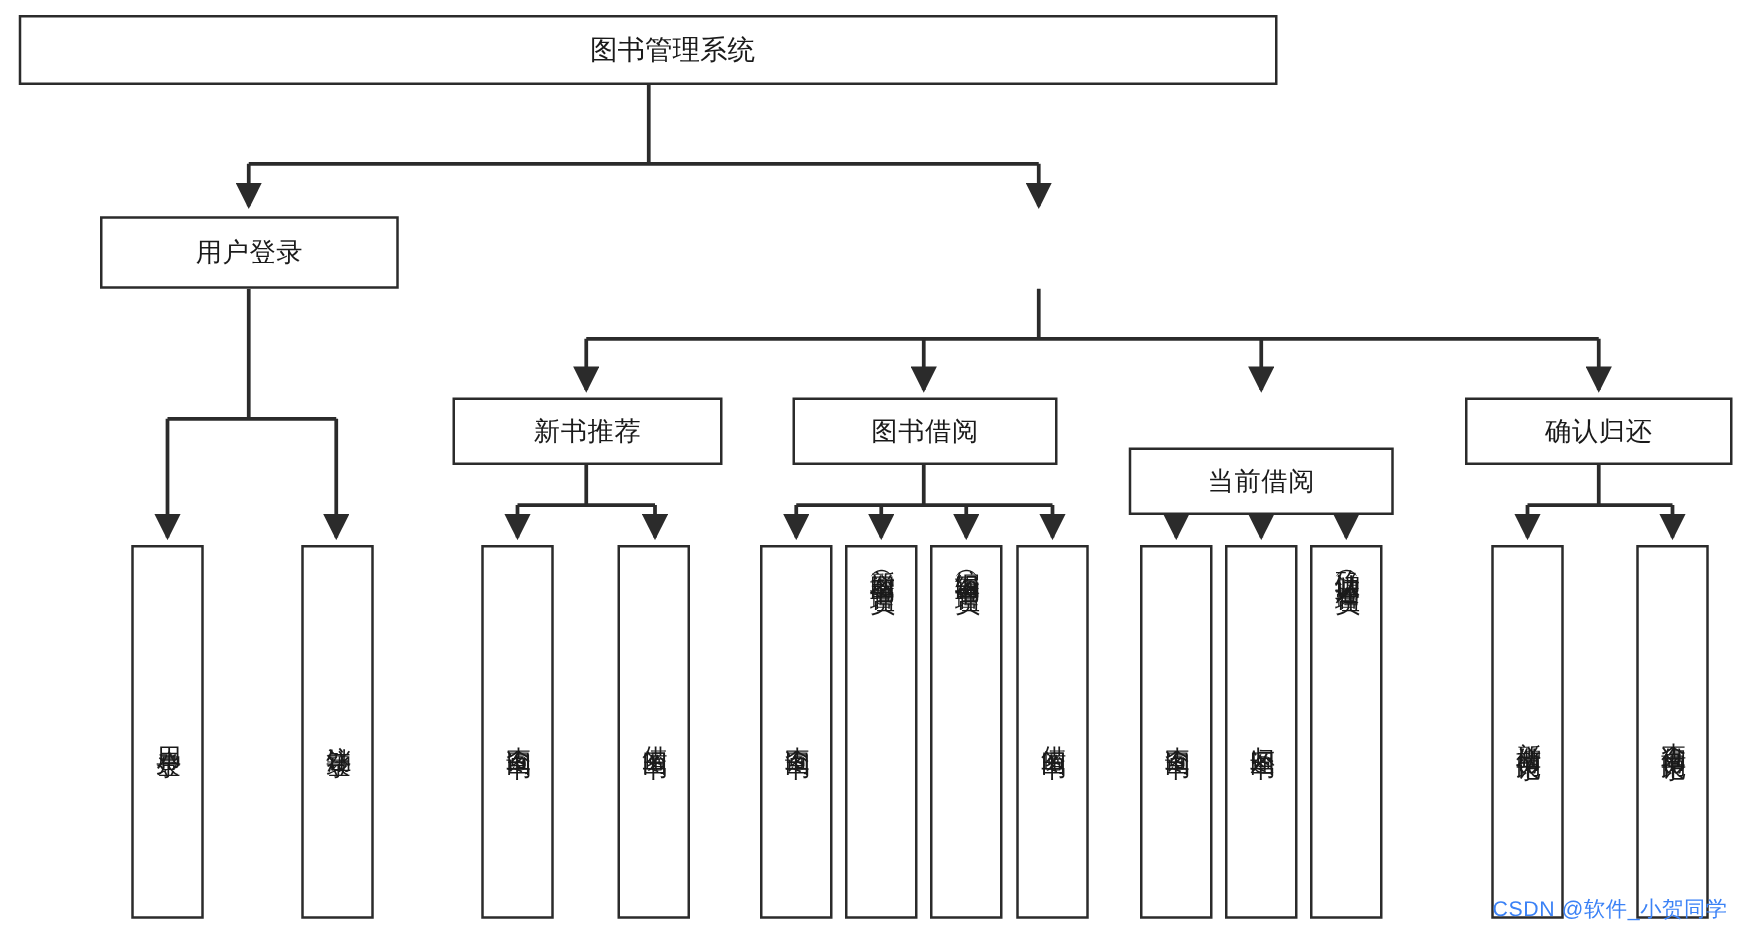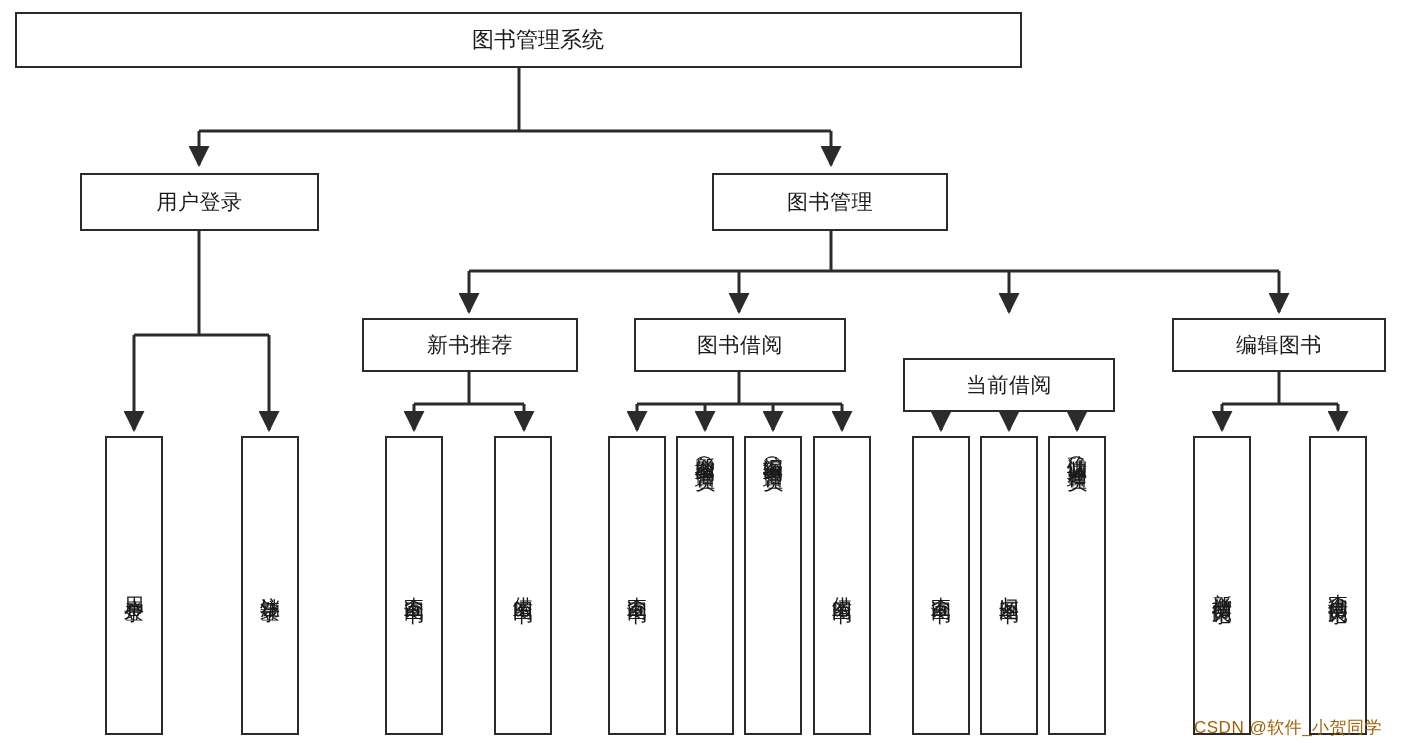--- a/index.html
+++ b/index.html
@@ -58,21 +58,21 @@
     white-space: nowrap;
     color: #1a1a1a;
   }
   .v-node.centered {
     align-items: center;
     padding-top: 0;
   }
   .watermark {
     position: absolute;
     font-size: 17px;
-    color: #a16207;
+    color: #3b82f6;
     white-space: nowrap;
     letter-spacing: 0.5px;
   }
 </style>
 </head>
 <body>
 
 <div id="diagram">
 
   <svg id="connectors" viewBox="0 0 1405 747" xmlns="http://www.w3.org/2000/svg">
@@ -122,29 +122,28 @@
       <path d="M 1222 404 L 1338 404"></path>
       <path d="M 1222 404 L 1222 430" marker-end="url(#arrow)"></path>
       <path d="M 1338 404 L 1338 430" marker-end="url(#arrow)"></path>
     </g>
   </svg>
 
   <div class="node root-node" style="left:15px; top:12px; width:1007px; height:56px;">图书管理系统</div>
 
   <div class="node h-node" style="left:80px; top:173px; width:239px; height:58px;">用户登录</div>
 
-  <div class="node h-node" style="left:712px; top:173px; width:236px; height:58px;">图书管理</div>
 
   <div class="node h-node" style="left:362px; top:318px; width:216px; height:54px;">新书推荐</div>
 
   <div class="node h-node" style="left:634px; top:318px; width:212px; height:54px;">图书借阅</div>
 
   <div class="node h-node" style="left:903px; top:318px; width:212px; height:54px;margin-top:40px;">当前借阅</div>
 
-  <div class="node h-node" style="left:1172px; top:318px; width:214px; height:54px;">编辑图书</div>
+  <div class="node h-node" style="left:1172px; top:318px; width:214px; height:54px;">确认归还</div>
 
   <div class="node v-node centered" style="left:105px; top:436px; width:58px; height:299px;">
     <span class="v-text">用户登录</span>
   </div>
 
   <div class="node v-node centered" style="left:241px; top:436px; width:58px; height:299px;">
     <span class="v-text">注销登录</span>
   </div>
 
   <div class="node v-node centered" style="left:385px; top:436px; width:58px; height:299px;">

